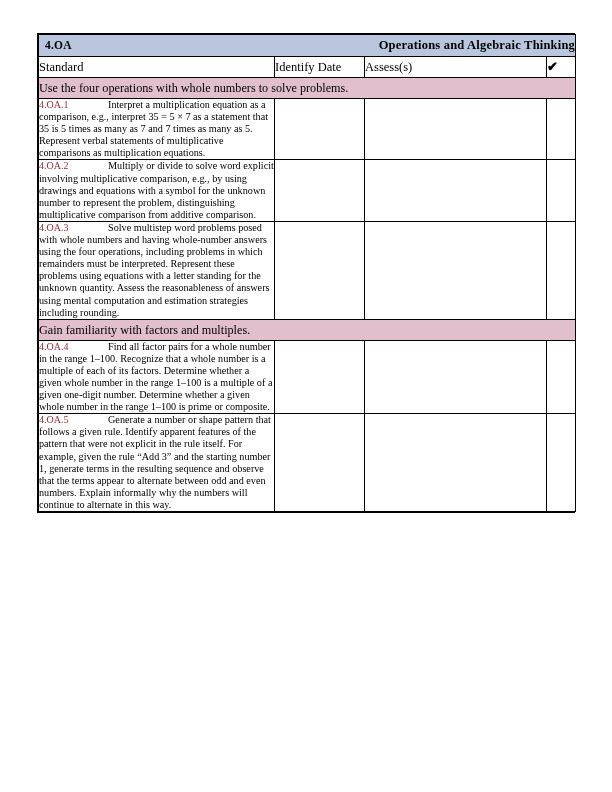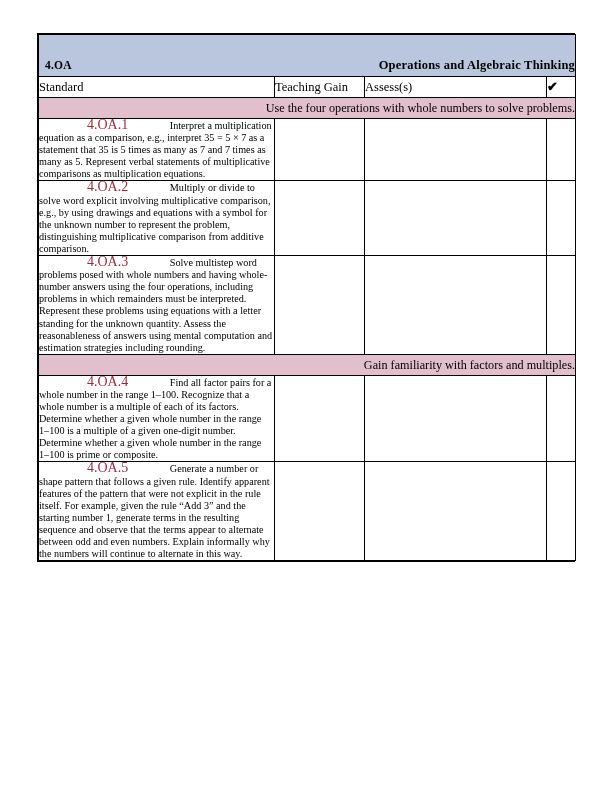--- a/index.html
+++ b/index.html
@@ -51,21 +51,20 @@
   
   .title-row td {
     background: #b9c6de;
     border: 1px solid #000000;
     height: 21px;
   }
   .title-band {
     position: relative;
     height: 21px;
     line-height: 21px;
-    margin-top: 20px;
   }
   .title-code {
     position: absolute;
     left: 6px;
     top: 0;
     font-weight: bold;
     font-size: 11.5px;
     letter-spacing: 0.2px;
   }
   .title-name {
@@ -85,37 +84,36 @@
   }
   .colhead td.check-head {
     font-weight: bold;
     font-size: 13px;
   }
 
   
   .cluster td {
     background: #e2bfcd;
     height: 20px;
-    text-align: right;
+    text-align: left;
     font-size: 12.2px;
     line-height: 20px;
   }
 
   
   .std-cell {
     padding: 3px 5px 5px 5px;
     font-size: 10.2px;
     line-height: 12.1px;
     text-align: left;
   }
   .std-code {
     color: #9e2b3a;
-    font-size: 14px;
+    font-size: 10px;
     white-space: nowrap;
-    padding-left: 48px;
   }
   .std-text {
     color: #000000;
     margin-left: 32px;
   }
   .blank-cell {
     background: #ffffff;
   }
 </style>
 </head>
@@ -136,21 +134,21 @@
           <td colspan="4">
             <div class="title-band">
               <span class="title-code">4.OA</span>
               <div class="title-name">Operations and Algebraic Thinking</div>
             </div>
           </td>
         </tr>
 
         <tr class="colhead">
           <td>Standard</td>
-          <td>Teaching Gain</td>
+          <td>Identify Date</td>
           <td>Assess(s)</td>
           <td class="check-head">✔</td>
         </tr>
 
         <tr class="cluster">
           <td colspan="4">Use the four operations with whole numbers to solve problems.</td>
         </tr>
 
         <tr>
           <td class="std-cell">

